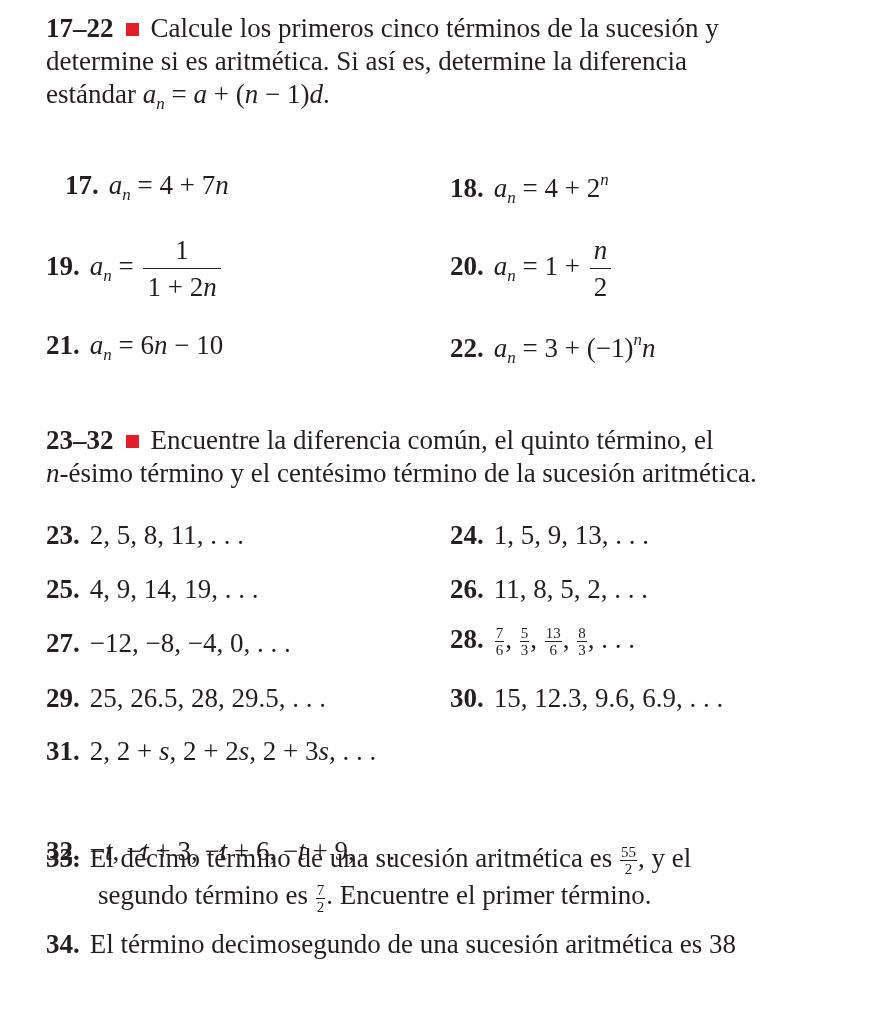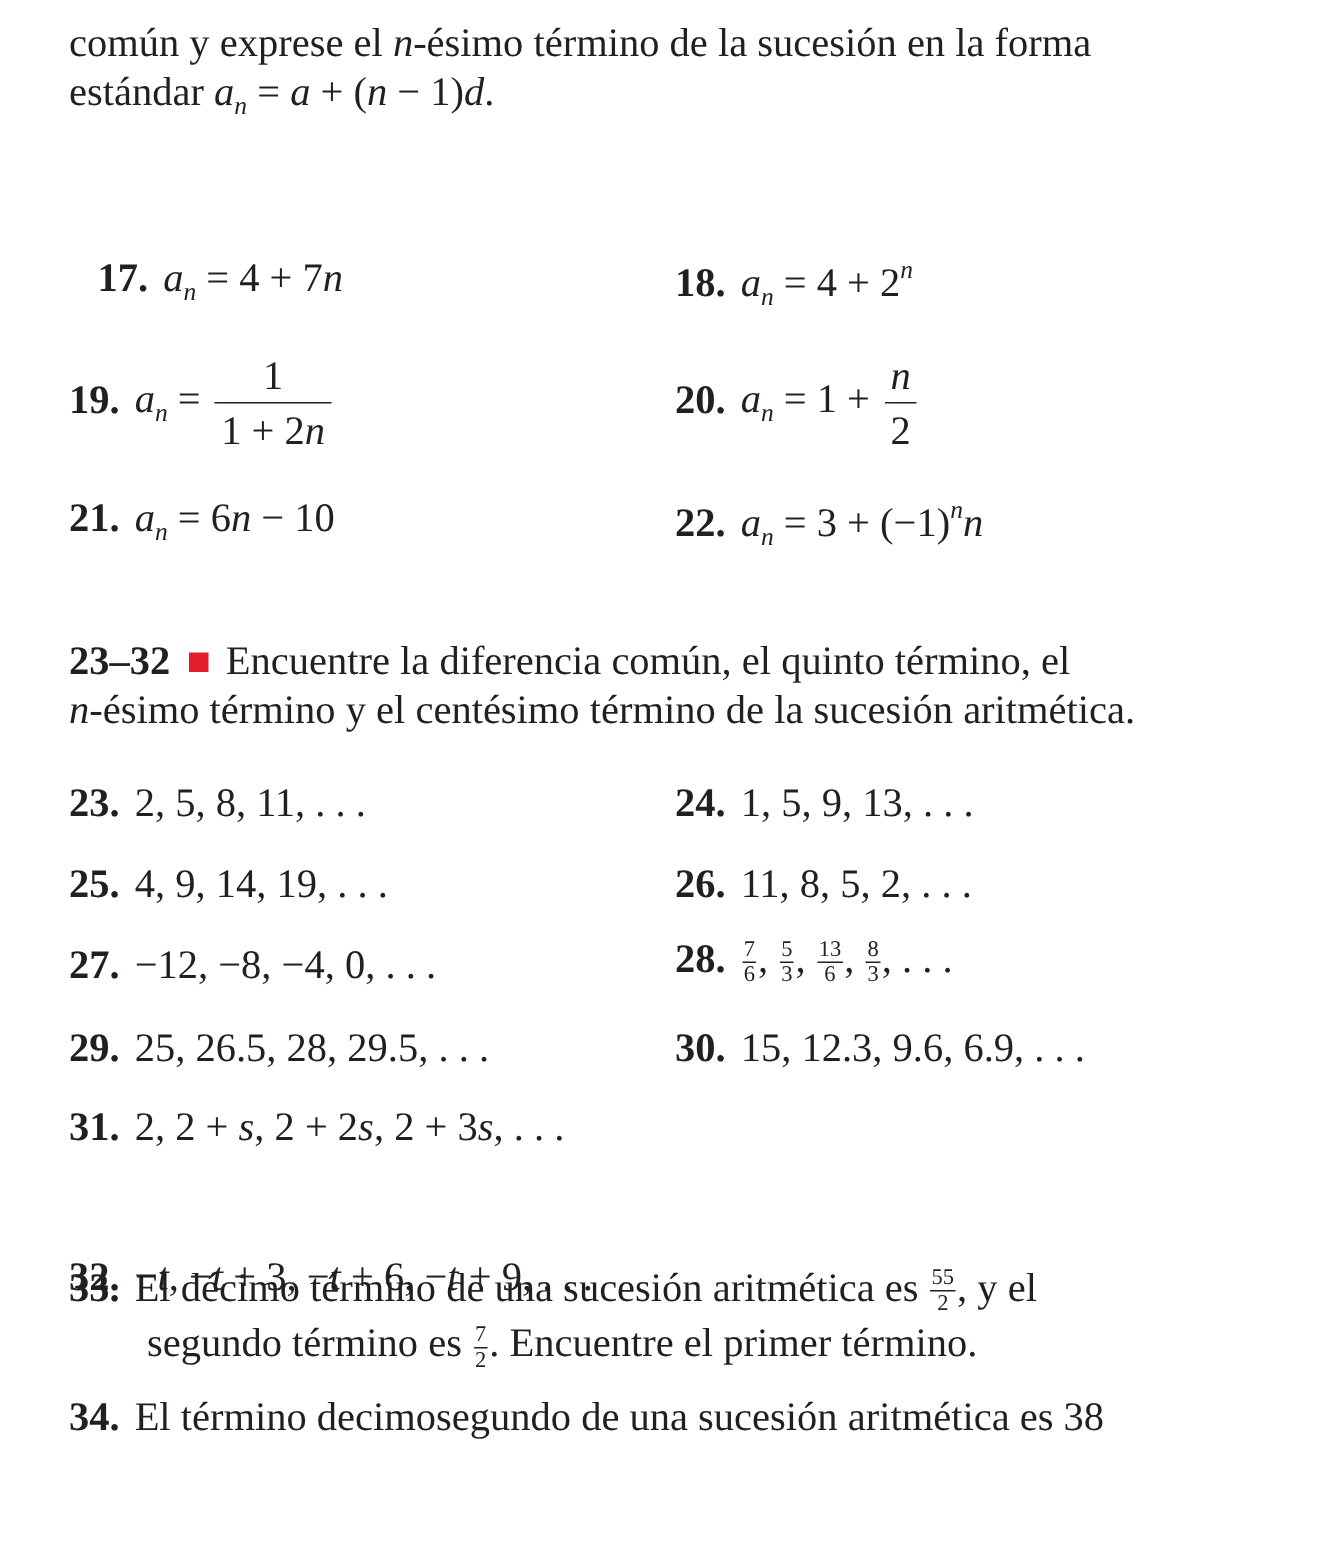--- a/index.html
+++ b/index.html
@@ -19,21 +19,22 @@
   .frac .n { display:block; padding:0 4px; border-bottom:1.5px solid #231f20; line-height:36px; }
   .frac .d { display:block; padding:0 4px; line-height:36px; }
   .sfrac { display:inline-block; vertical-align:middle; text-align:center; font-size:15px; line-height:16px; margin:0 1px; }
   .sfrac .n { display:block; border-bottom:1px solid #231f20; padding:0 1px; }
   .sfrac .d { display:block; padding:0 1px; }
 </style>
 </head>
 <body>
 
 <div class="abs para" style="top:12px;">
-  <div>común y exprese el <span class="i">n</span>-ésimo término de la sucesión en la forma</div>
+  <div><span class="hdr-num">17–22</span><span class="sq"></span><span>Calcule los primeros cinco términos de la sucesión y</span></div>
+  <div>determine si es aritmética. Si así es, determine la diferencia</div>
   <div>estándar <span class="i">a</span><sub class="i">n</sub> = <span class="i">a</span> + (<span class="i">n</span> − 1)<span class="i">d</span>.</div>
 </div>
 
 <div class="abs row" style="left:46px; top:170px;margin-left:19px;"><span class="num">17.</span><span class="i">a</span><sub class="i">n</sub> = 4 + 7<span class="i">n</span></div>
 <div class="abs row" style="left:450px; top:170px;"><span class="num">18.</span><span class="i">a</span><sub class="i">n</sub> = 4 + 2<sup class="i">n</sup></div>
 
 <div class="abs row" style="left:46px; top:232px;"><span class="num">19.</span><span class="i">a</span><sub class="i">n</sub> = <span class="frac"><span class="n">1</span><span class="d">1 + 2<span class="i">n</span></span></span></div>
 <div class="abs row" style="left:450px; top:232px;"><span class="num">20.</span><span class="i">a</span><sub class="i">n</sub> = 1 + <span class="frac"><span class="n i">n</span><span class="d">2</span></span></div>
 
 <div class="abs row" style="left:46px; top:330px;"><span class="num">21.</span><span class="i">a</span><sub class="i">n</sub> = 6<span class="i">n</span> − 10</div>

